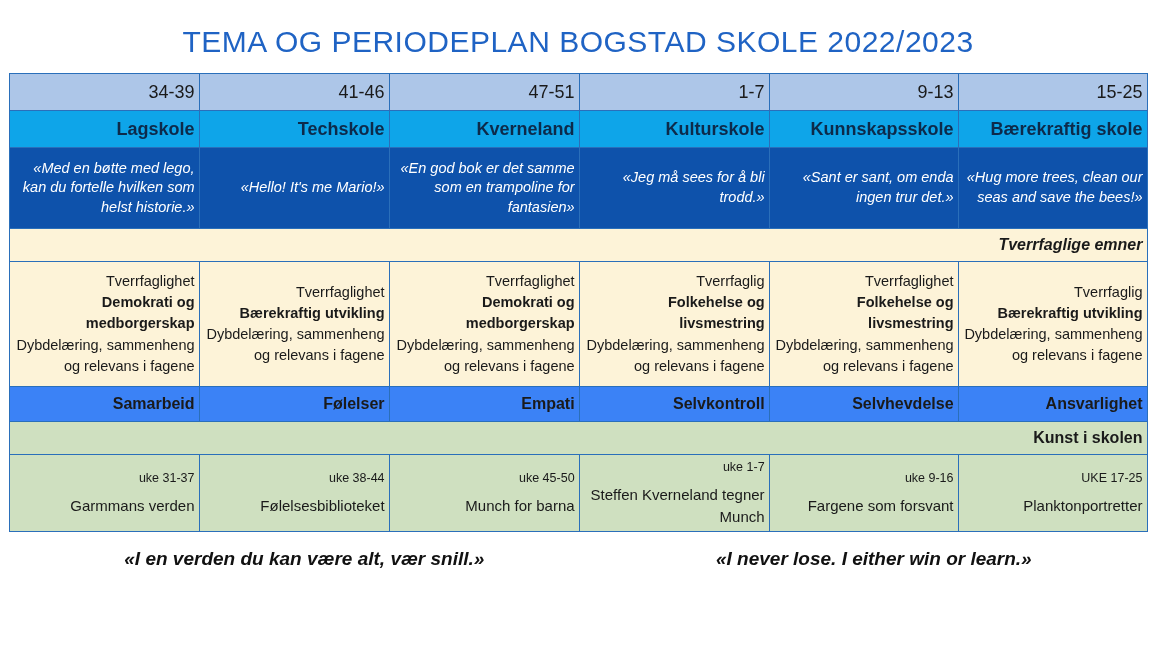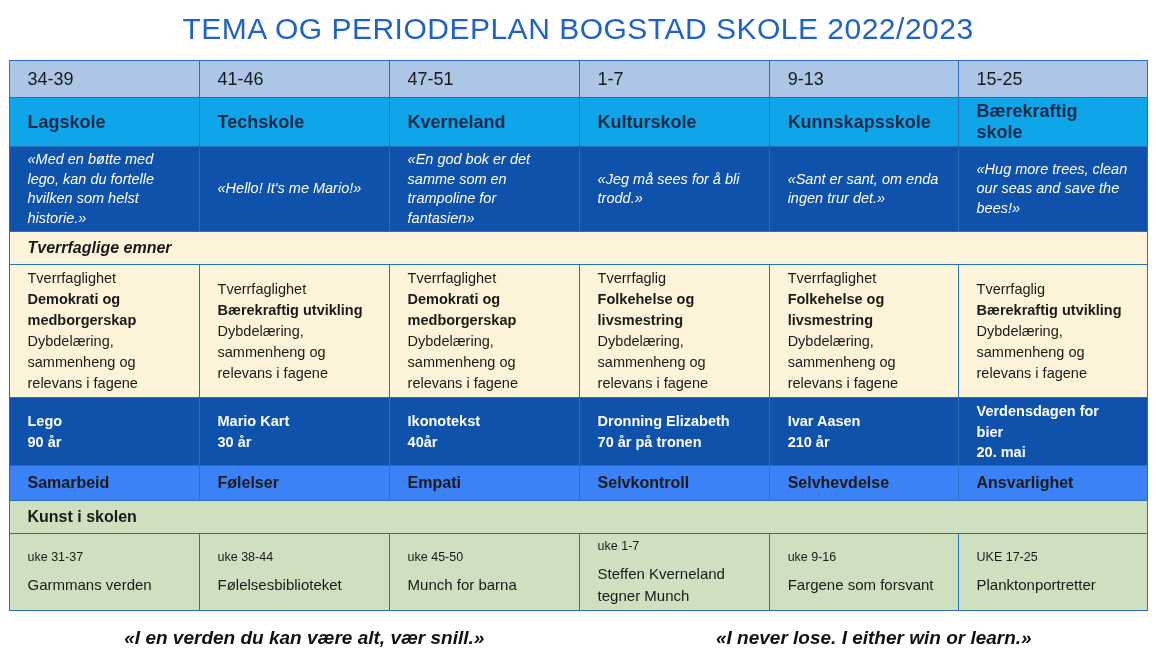--- a/index.html
+++ b/index.html
@@ -17,35 +17,35 @@
     position: relative;
     width: 1156px;
     height: 654px;
     box-sizing: border-box;
   }
   .title {
     text-align: center;
     color: #1f63c4;
     font-size: 30px;
     letter-spacing: 0.5px;
-    padding-top: 12px;
+    padding-top: 25px;
     padding-bottom: 14px;
     font-weight: 400;
   }
   table.plan {
     border-collapse: collapse;
     width: 1139px;
     margin: 0 auto;
     table-layout: fixed;
   }
   table.plan td {
     border: 1px solid #2a6fba;
     vertical-align: middle;
-    text-align: left;
-    padding: 3px 18px;
+    text-align: right;
+    padding: 3px 4px;
   }
   
   .r-weeks td {
     background: #adc6e8;
     color: #1a1a1a;
     font-size: 18px;
     height: 30px;
     font-weight: 400;
   }
   
@@ -225,28 +225,20 @@
           <div class="b">Folkehelse og livsmestring</div>
           <div>Dybdelæring, sammenheng og relevans i fagene</div>
         </td>
         <td>
           <div>Tverrfaglig</div>
           <div class="b">Bærekraftig utvikling</div>
           <div>Dybdelæring, sammenheng og relevans i fagene</div>
         </td>
       </tr>
 
-      <tr class="r-facts">
-        <td>Lego<br>90 år</td>
-        <td>Mario Kart<br>30 år</td>
-        <td>Ikonotekst<br>40år</td>
-        <td>Dronning Elizabeth<br>70 år på tronen</td>
-        <td>Ivar Aasen<br>210 år</td>
-        <td>Verdensdagen for bier<br>20. mai</td>
-      </tr>
 
 
       <tr class="r-pink">
         <td>Samarbeid</td>
         <td>Følelser</td>
         <td>Empati</td>
         <td>Selvkontroll</td>
         <td>Selvhevdelse</td>
         <td>Ansvarlighet</td>
       </tr>

